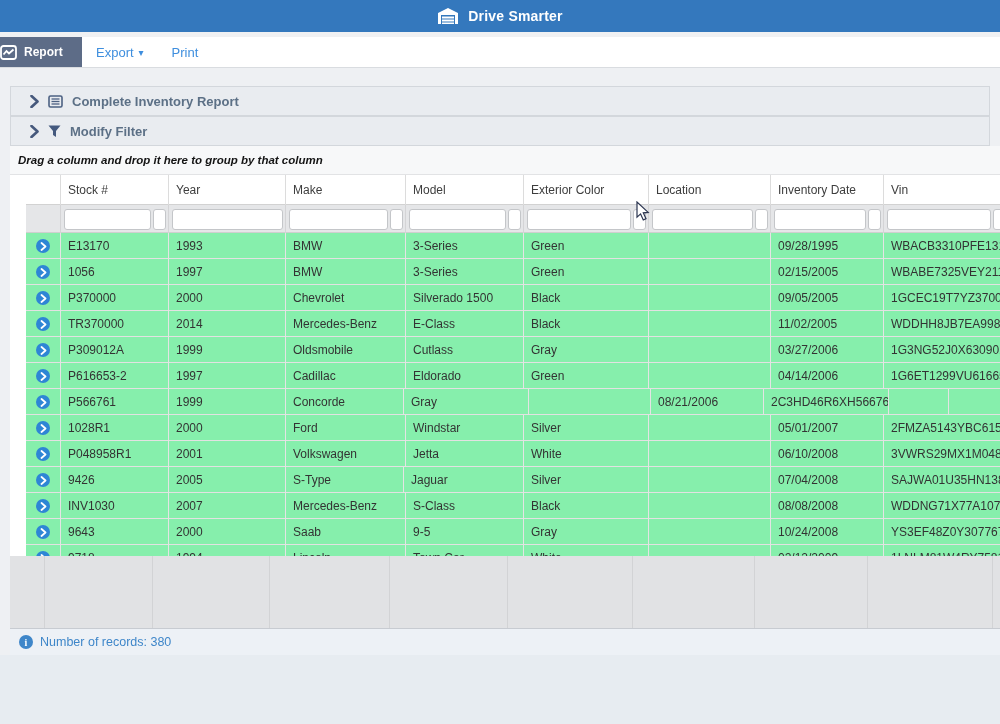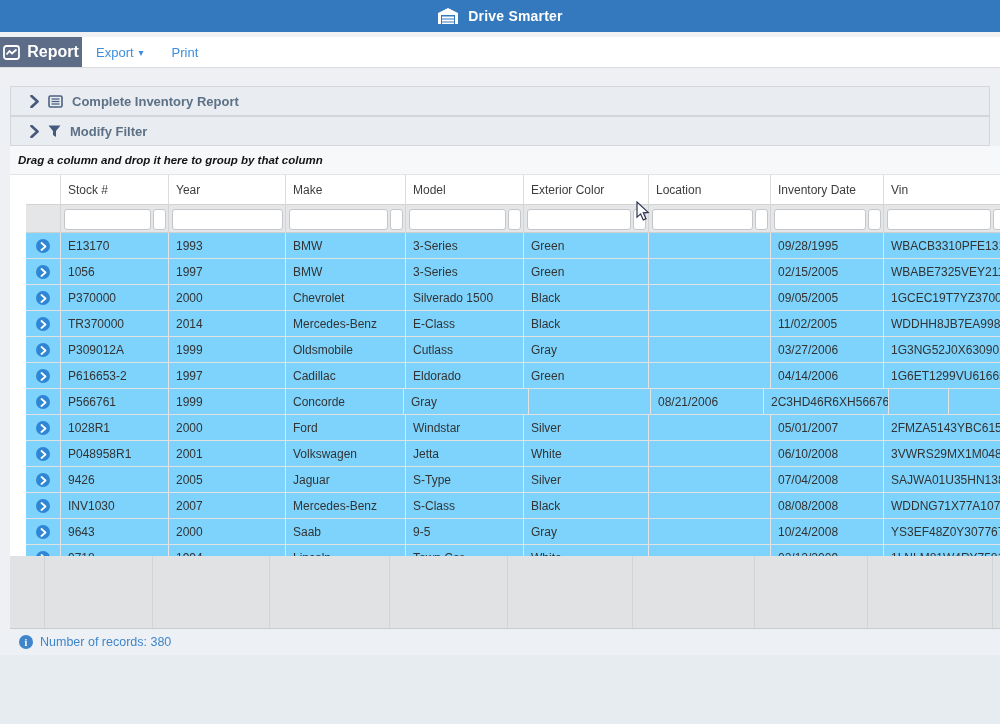--- a/index.html
+++ b/index.html
@@ -8,22 +8,22 @@
 
   
   .app-header { position:absolute; left:0; top:0; width:1000px; height:32px; background:#3478bd;
     display:flex; align-items:center; justify-content:center; gap:9px; }
   .app-title { color:#fff; font-size:14px; font-weight:bold; letter-spacing:.2px; }
 
   
   .strip { position:absolute; left:0; top:32px; width:1000px; height:5px; background:#f0f1f3; }
   .toolbar { position:absolute; left:0; top:37px; width:1000px; height:31px; background:#ffffff;
     border-bottom:1px solid #d9dce0; display:flex; align-items:stretch; }
-  .report-tab { width:82px; background:#5d6c87; color:#fff; font-size:16px; font-weight:bold;
-    display:flex; align-items:center; justify-content:center; gap:7px; cursor:pointer; }
+  .report-tab { width:82px; background:#5d6c87; color:#fff; font-size:12px; font-weight:bold;
+    display:flex; align-items:center; gap:7px; cursor:pointer; }
   .tb-link { color:#3e8ede; font-size:13px; display:flex; align-items:center; padding:0 14px; cursor:pointer; }
   .tb-link .caret { font-size:10px; margin-left:5px; }
 
   
   .section { position:absolute; left:10px; width:980px; height:30px; background:#e9ecf0;
     border:1px solid #d3d7dc; display:flex; align-items:center; gap:9px; padding-left:19px; cursor:pointer; }
   .section-label { color:#5c7086; font-size:13px; font-weight:bold; }
 
   
   .group-hint { position:absolute; left:10px; top:146px; width:990px; height:29px; background:#f7f8f9;
@@ -35,21 +35,21 @@
   .row { display:flex; }
   .hrow { height:30px; background:#fff; border-bottom:1px solid #d2d2d2; }
   .hcell { font-size:12px; color:#3d3d3d; display:flex; align-items:center; padding-left:7px;
     border-right:1px solid #dcdcdc; flex:0 0 auto; height:30px; cursor:pointer; }
   .frow { height:28px; background:#e5e6e8; border-bottom:1px solid #cfcfcf; }
   .fcell { display:flex; align-items:center; padding:0 2px 0 3px; border-right:1px solid #d4d4d6;
     flex:0 0 auto; height:28px; gap:2px; }
   .finput { height:21px; flex:1 1 auto; min-width:0; border:1px solid #c4c6c9; border-radius:3px;
     background:#fff; outline:none; font-size:12px; padding:0 4px; font-family:"Liberation Sans",sans-serif; }
   .fbtn { width:13px; height:21px; flex:0 0 auto; border:1px solid #c4c6c9; border-radius:3px; background:#fff; cursor:pointer; }
-  .drow { height:26px; background:#7dd3fc; border-bottom:1px solid #e2e2e2; cursor:pointer; }
+  .drow { height:26px; background:#86efac; border-bottom:1px solid #e2e2e2; cursor:pointer; }
   .dcell { font-size:12px; color:#333; display:flex; align-items:center; padding-left:7px;
     border-right:1px solid #e4e4e4; flex:0 0 auto; height:26px; overflow:hidden; white-space:nowrap; }
   .expand-cell { justify-content:center; padding-left:0; }
   .expand-btn { width:14px; height:14px; border-radius:50%; background:#2e86d5; display:flex;
     align-items:center; justify-content:center; cursor:pointer; }
 
   
   .tail { position:absolute; left:10px; top:556px; width:990px; height:72px; background:#e1e2e4; display:flex; }
   .tail .tcell { flex:0 0 auto; height:72px; border-right:1px solid #d2d3d5; }
 
@@ -356,22 +356,22 @@
       <div class="row drow">
         <div class="dcell expand-cell" style="width: 35px;">
           <span class="expand-btn">
             <svg width="7" height="9" viewBox="0 0 7 9">
               <path d="M1.5 1 L5.5 4.5 L1.5 8" fill="none" stroke="#ffffff" stroke-width="1.8" stroke-linecap="round" stroke-linejoin="round"></path>
             </svg>
           </span>
         </div>
         <div class="dcell" style="width: 108px;">9426</div>
         <div class="dcell" style="width: 117px;">2005</div>
+        <div class="dcell" style="width: 118px;">S-Type</div>
         <div class="dcell" style="width: 120px;">Jaguar</div>
-        <div class="dcell" style="width: 118px;">S-Type</div>
         <div class="dcell" style="width: 125px;">Silver</div>
         <div class="dcell" style="width: 122px;"></div>
         <div class="dcell" style="width: 113px;">07/04/2008</div>
         <div class="dcell" style="width: 125px;">SAJWA01U35HN13844</div>
         <div class="dcell" style="width: 60px;"></div>
       </div>
       <div class="row drow">
         <div class="dcell expand-cell" style="width: 35px;">
           <span class="expand-btn">
             <svg width="7" height="9" viewBox="0 0 7 9">

